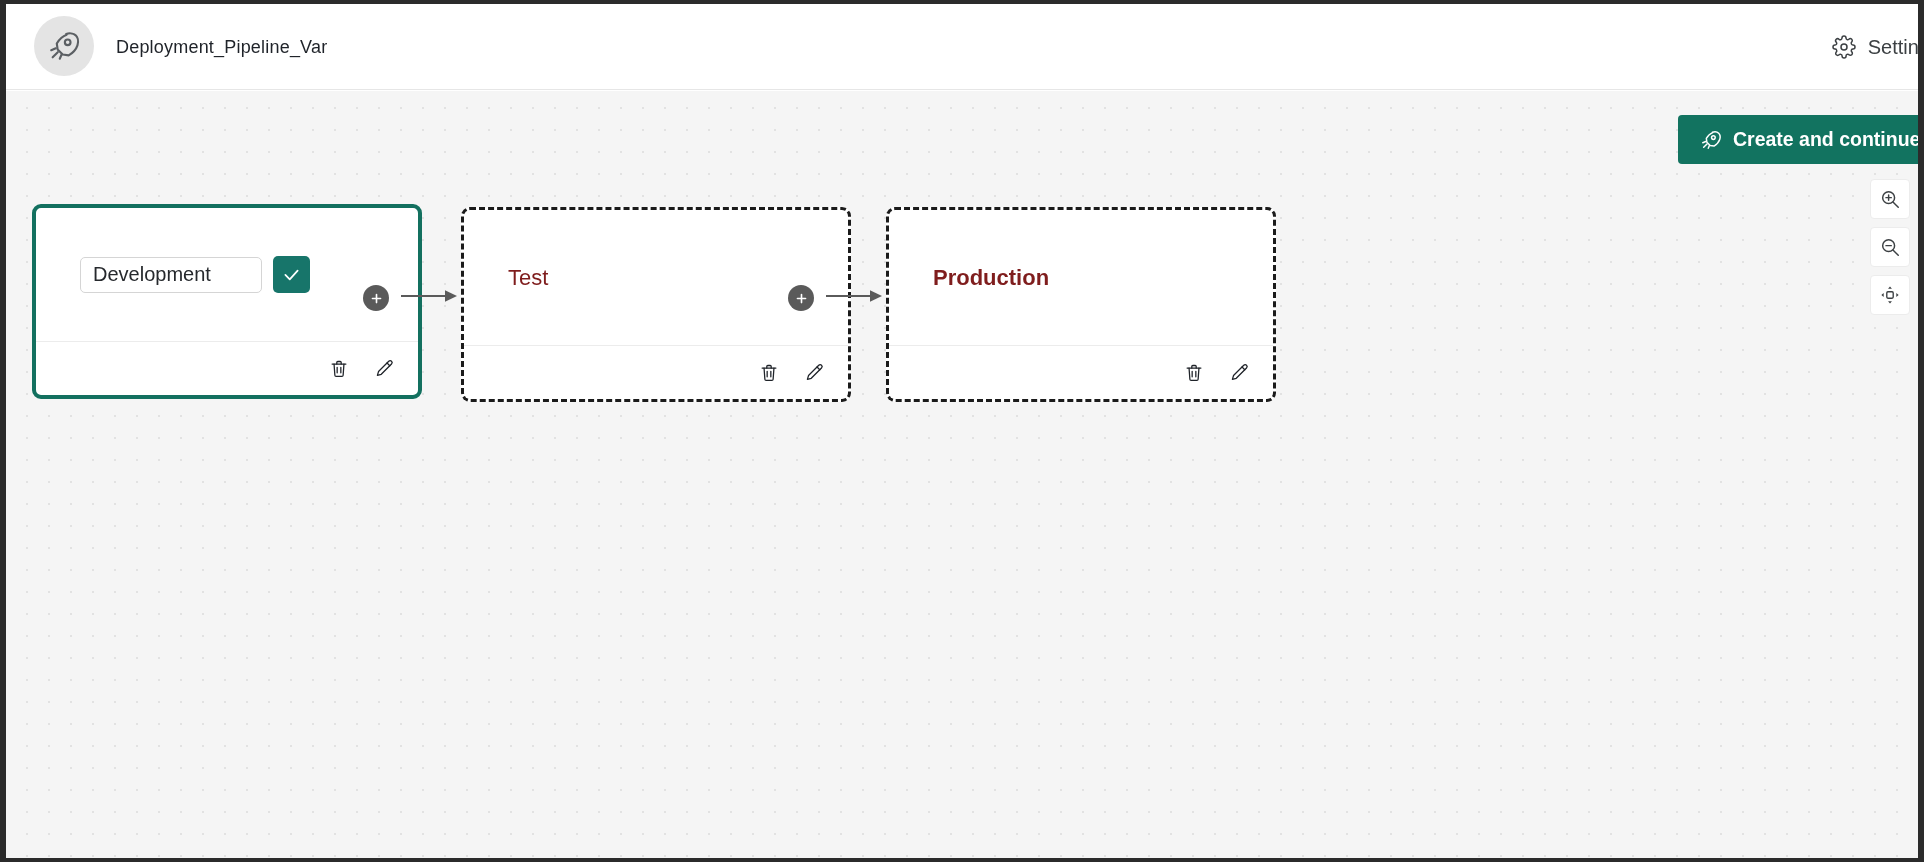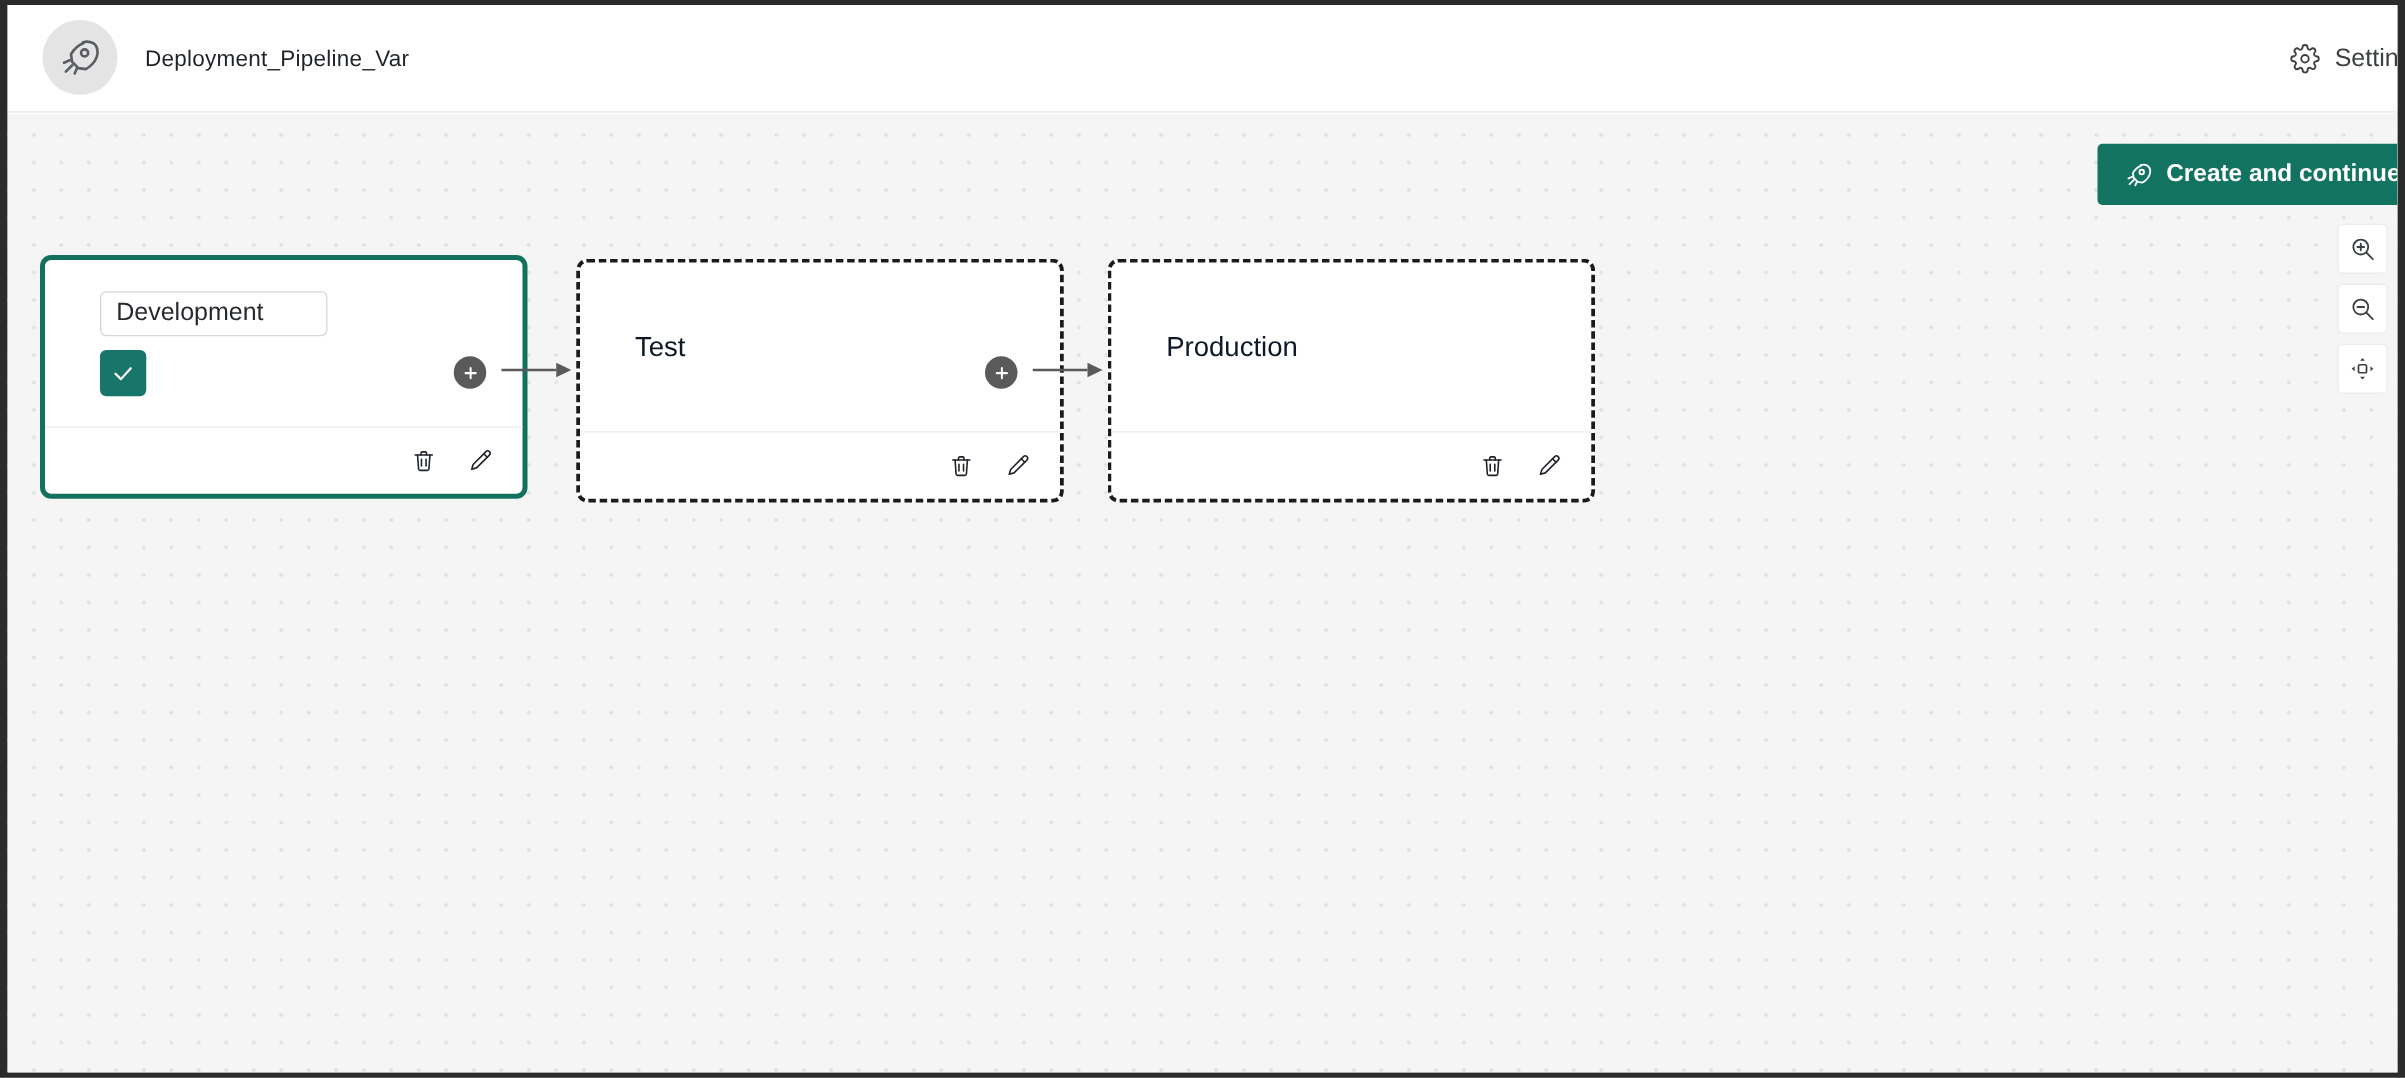--- a/index.html
+++ b/index.html
@@ -145,28 +145,28 @@
   .node-body {
     position: absolute;
     left: 0; right: 0; top: 0;
     bottom: 54px;
     display: flex;
     align-items: center;
     padding-left: 44px;
   }
   .node-label {
     font-size: 22px;
-    color: #0f172a;
+    color: #7f1d1d;
     white-space: nowrap;
   }
 
   .node-edit-row {
     display: flex;
+    align-items: center;
     gap: 11px;
-    flex-direction: column;
   }
   .name-input {
     width: 182px;
     height: 36px;
     padding: 0 12px;
     font-family: "Liberation Sans", sans-serif;
     font-size: 20px;
     color: #26292d;
     background: #ffffff;
     border: 1px solid #d5d5d5;
@@ -395,21 +395,21 @@
         </span>
       </button>
       <span class="arrow">
         <svg width="58" height="16" viewBox="0 0 58 16">
           <path d="M0 8h44" stroke="#5a5a5a" stroke-width="2"></path>
           <path d="M44 2.2 56 8 44 13.8z" fill="#5a5a5a"></path>
         </svg>
       </span>
     </div>
 
-    <div class="node pending" style="left:880px; top:116px;">
+    <div class="node pending" style="left:880px; top:116px;font-weight:bold;">
       <div class="node-body">
         <span class="node-label">Production</span>
       </div>
       <div class="node-footer">
         <button class="icon-btn">
           <span>
             <svg width="22" height="22" viewBox="0 0 24 24" fill="none" stroke="#1f2329" stroke-width="1.4" stroke-linecap="round" stroke-linejoin="round">
               <path d="M4.5 6.6h15"></path>
               <path d="M9.6 6.6V4.9c0-.6.5-1.1 1.1-1.1h2.6c.6 0 1.1.5 1.1 1.1v1.7"></path>
               <path d="M6.6 6.6l.9 12.2c.05.7.6 1.2 1.3 1.2h6.4c.7 0 1.25-.5 1.3-1.2l.9-12.2"></path>

